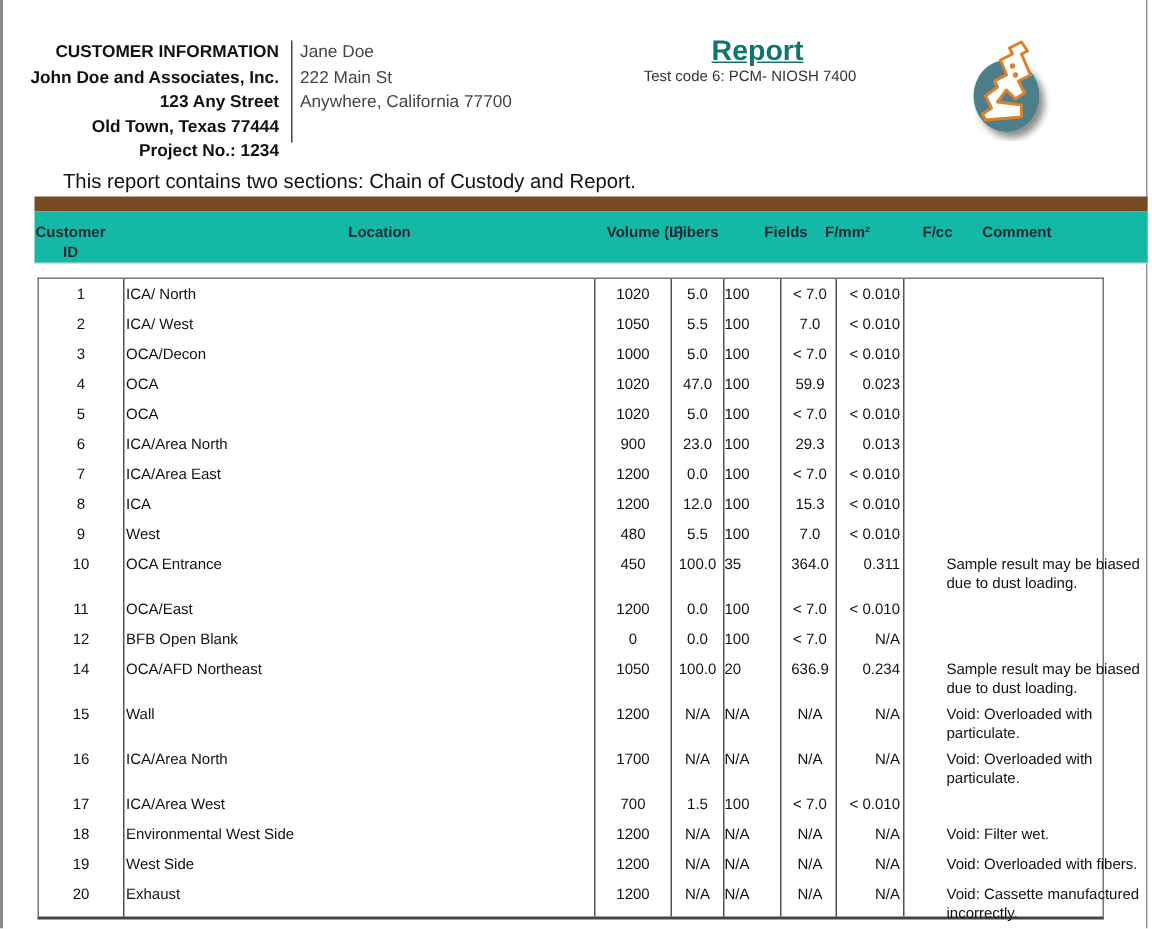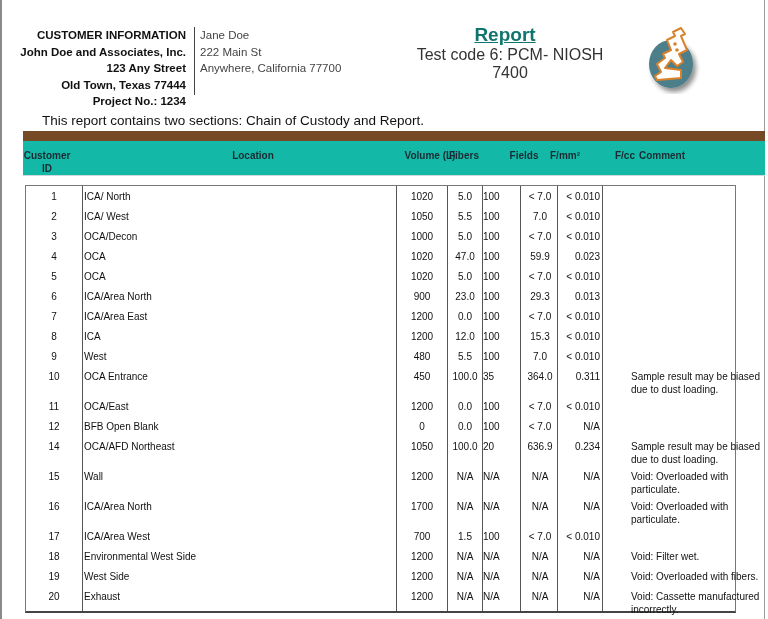--- a/index.html
+++ b/index.html
@@ -6,21 +6,21 @@
   body { width:768px; height:619px; background:#ffffff; position:relative; overflow:hidden;
          font-family:"Liberation Sans", sans-serif; color:#111; }
   .page-edge-left { position:absolute; left:0; top:0; width:2px; height:619px; background:#8a8a8a; }
   .page-edge-right { position:absolute; left:764px; top:0; width:1px; height:619px; background:#9a9a9a; }
 
   .cust { position:absolute; left:10px; top:27px; width:176px; text-align:right; font-size:11.5px; font-weight:bold; line-height:16.5px; }
   .divider { position:absolute; left:194px; top:27px; width:1px; height:68px; background:#444; }
   .proj { position:absolute; left:200px; top:27px; font-size:11.5px; line-height:16.5px; color:#444; }
 
   .report-title { position:absolute; left:440px; top:24px; width:130px; text-align:center; font-size:19px; font-weight:bold; color:#0f766e; text-decoration:underline; }
-  .testcode { position:absolute; left:410px; top:46px; width:200px; text-align:center; font-size:16px; color:#333; }
+  .testcode { position:absolute; left:400px; top:46px; width:200px; text-align:center; font-size:10px; color:#333; }
 
   .logo { position:absolute; left:641px; top:24px; width:64px; height:70px; }
 
   .intro { position:absolute; left:42px; top:113px; font-size:13.5px; color:#111; }
 
   .brown-bar { position:absolute; left:23px; top:131px; width:742px; height:10px; background:#774a26; }
   .head-bar { position:absolute; left:23px; top:141px; width:742px; height:34px; background:#14b8a6; border-bottom:1px solid #cfd9db; }
   .hcell { position:absolute; top:8px; font-size:10px; font-weight:bold; color:#1b2a33; text-align:center; line-height:13px; }
 
   .tbl { position:absolute; left:25px; top:185px; width:711px; height:428px; border:1px solid #777; border-bottom:2px solid #444; box-sizing:border-box; }
@@ -90,21 +90,21 @@
   <div class="hcell" style="left:0;width:48px;">
     <div>Customer</div>
     <div>ID</div>
   </div>
   <div class="hcell" style="left:60px;width:340px;">Location</div>
   <div class="hcell" style="left:372px;width:70px;">Volume (L)</div>
   <div class="hcell" style="left:421px;width:40px;">Fibers</div>
   <div class="hcell" style="left:481px;width:40px;">Fields</div>
   <div class="hcell" style="left:521px;width:42px;">F/mm²</div>
   <div class="hcell" style="left:584px;width:36px;">F/cc</div>
-  <div class="hcell" style="left:600px;width:78px;">Comment</div>
+  <div class="hcell" style="left:600px;width:78px;text-align:right;">Comment</div>
 </div>
 
 <div class="tbl">
   <div class="vline" style="left:56px"></div>
   <div class="vline" style="left:370px"></div>
   <div class="vline" style="left:421px"></div>
   <div class="vline" style="left:456px"></div>
   <div class="vline" style="left:494px"></div>
   <div class="vline" style="left:531px"></div>
   <div class="vline" style="left:576px"></div>

